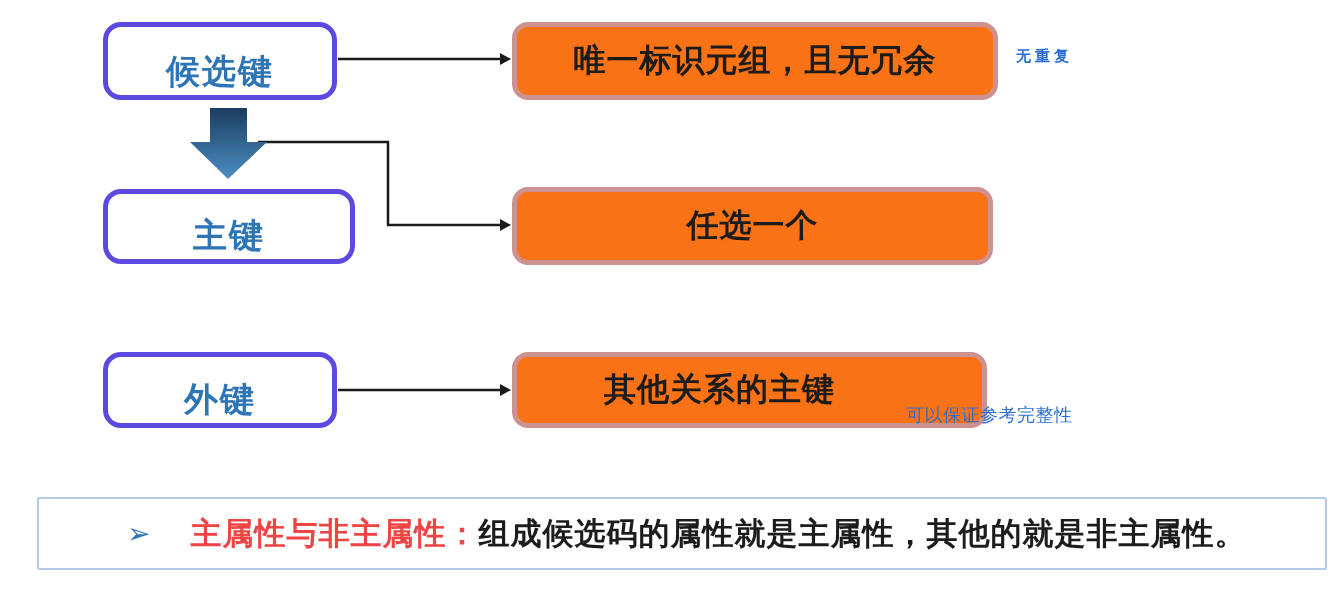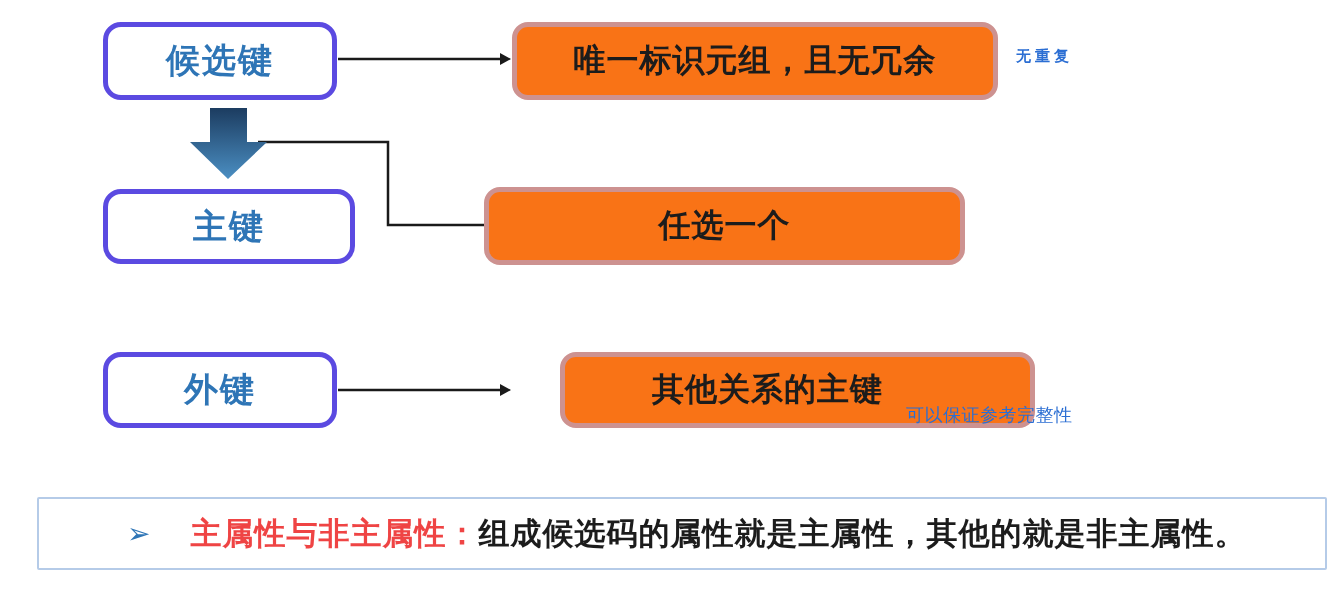--- a/index.html
+++ b/index.html
@@ -13,21 +13,21 @@
 
   .connector-layer {
     position: absolute; left: 0; top: 0; width: 1344px; height: 591px;
     pointer-events: none; z-index: 1;
   }
 
   .key-box {
     position: absolute; z-index: 2;
     border: 5px solid #5b4ae1; border-radius: 18px;
     background: #ffffff;
-    display: flex; align-items: center; justify-content: center;
+    display: flex; align-items: flex-end; justify-content: center;
     font-size: 34px; font-weight: bold; color: #2e75b6;
     letter-spacing: 2px;
     box-sizing: border-box;
   }
   .desc-box {
     position: absolute; z-index: 2;
     border: 5px solid #cd9290; border-radius: 16px;
     background: #f97316;
     display: flex; align-items: center; justify-content: center;
     font-size: 32px; font-weight: bold; color: #1c1c1c;
@@ -96,28 +96,28 @@
     <span>候选键</span>
   </div>
   <div class="desc-box" style="left:512px; top:22px; width:486px; height:78px;">
     <span>唯一标识元组，且无冗余</span>
   </div>
   <div class="annotation small" style="left:1016px; top:47px;">无重复</div>
 
   <div class="key-box" style="left:103px; top:189px; width:252px; height:75px;">
     <span>主键</span>
   </div>
-  <div class="desc-box" style="left:484px; top:187px; width:481px; height:78px;">
+  <div class="desc-box" style="left:512px; top:187px; width:481px; height:78px;">
     <span>任选一个</span>
   </div>
 
   <div class="key-box" style="left:103px; top:352px; width:234px; height:76px;">
     <span>外键</span>
   </div>
-  <div class="desc-box" style="left:512px; top:352px; width:475px; height:76px; padding-right:60px;margin-left:48px;">
+  <div class="desc-box" style="left:512px; top:352px; width:475px; height:76px; padding-right:60px;">
     <span>其他关系的主键</span>
   </div>
   <div class="annotation medium" style="left:906px; top:383px;">可以保证参考完整性</div>
 
   <div class="banner">
     <span class="bullet">➢</span>
     <span class="lead">主属性与非主属性：</span>
     <span class="body-text">组成候选码的属性就是主属性，其他的就是非主属性。</span>
   </div>
 

